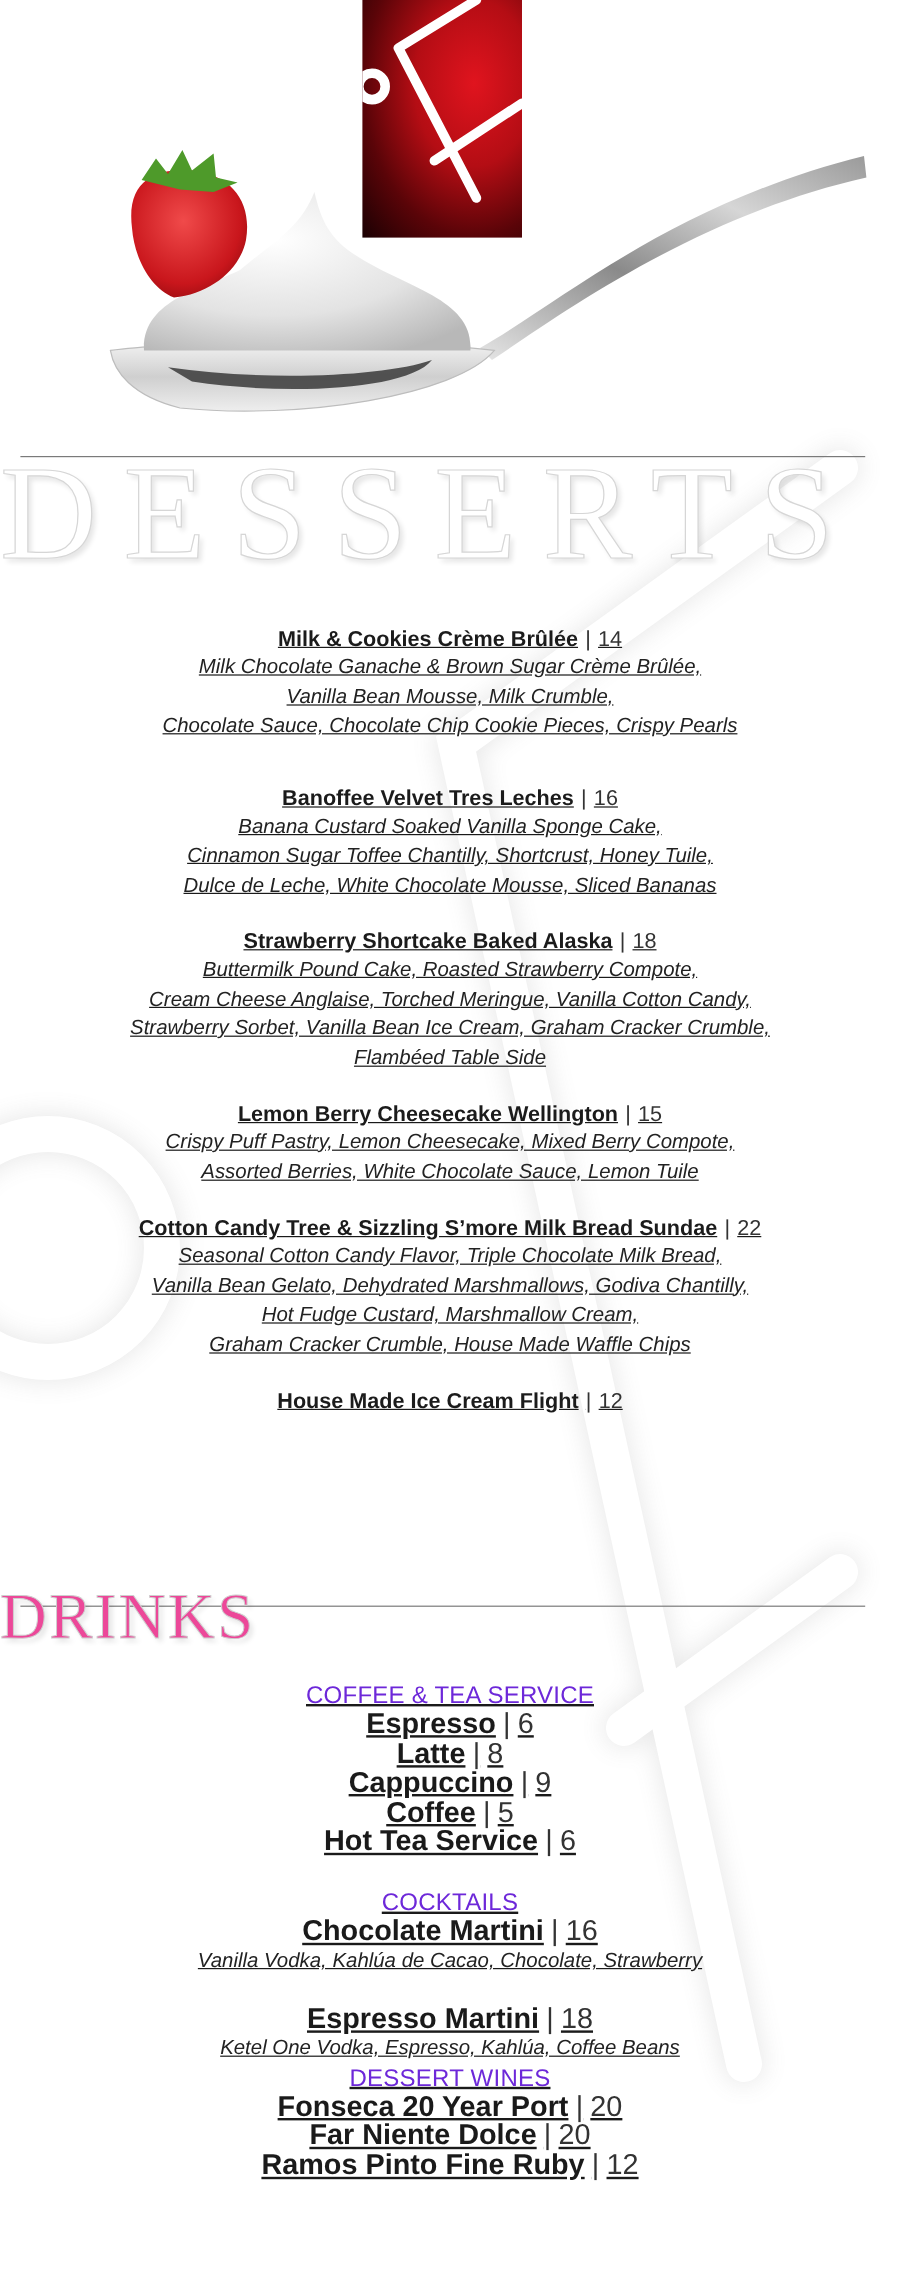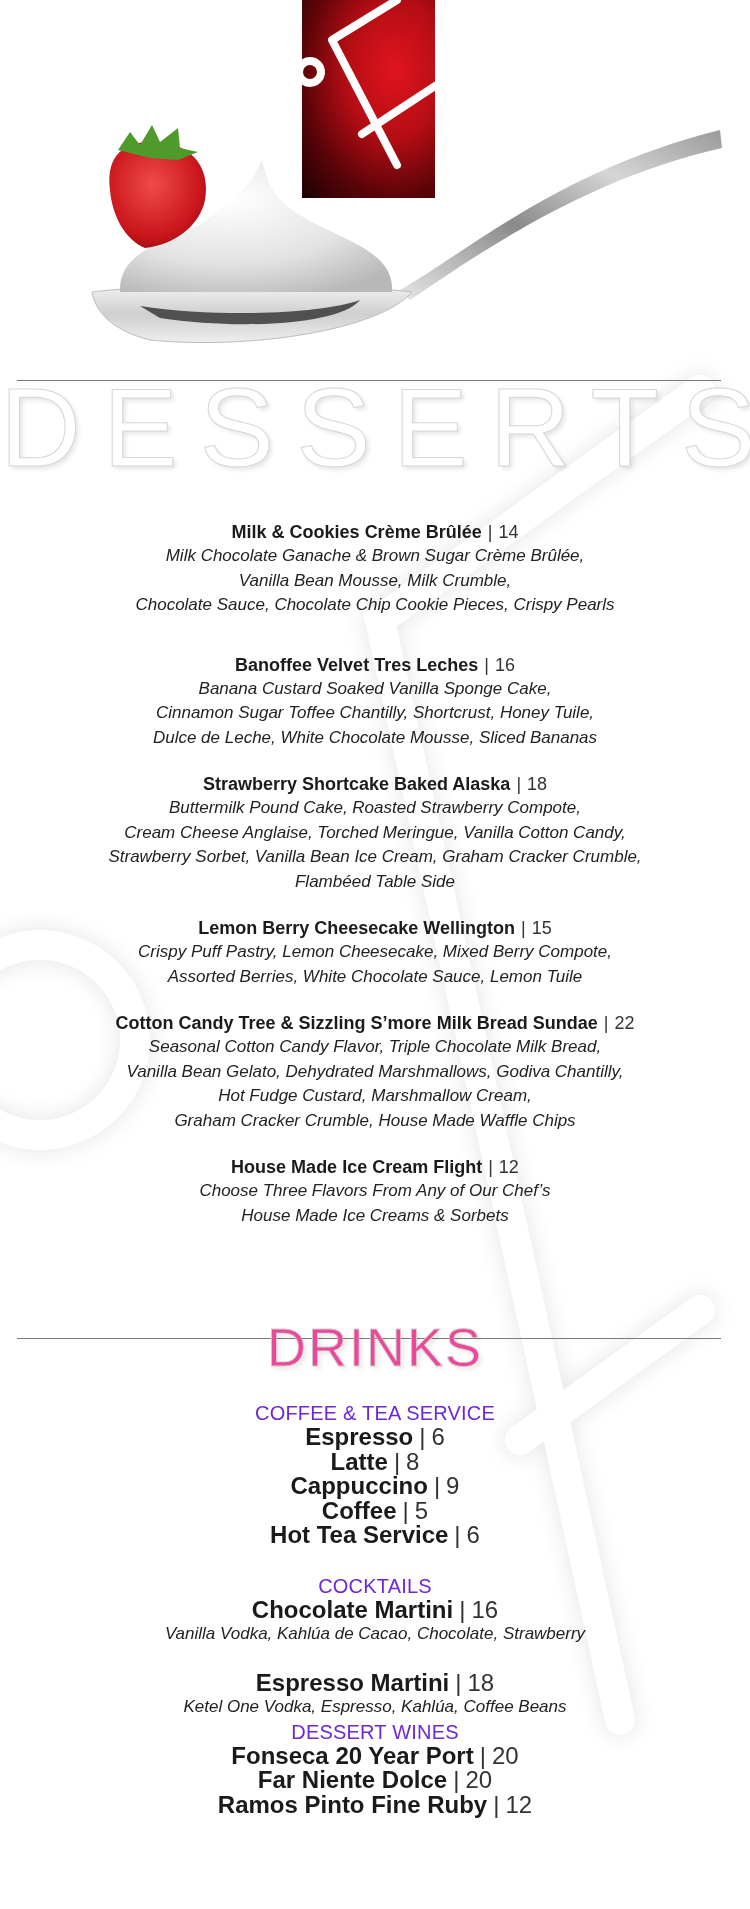--- a/index.html
+++ b/index.html
@@ -11,30 +11,30 @@
 
     
     .hero { position: absolute; left: 0; top: 0; width: 750px; height: 370px; z-index: 1; }
     .logo-tile { position: absolute; left: 302px; top: 0; width: 133px; height: 198px;
       background: radial-gradient(ellipse at 70% 35%, #e0141e 0%, #b40d14 38%, #5a0408 70%, #1a0103 100%); }
 
     
     .rule { position: absolute; left: 17px; width: 704px; height: 1px; background: #7a7a7a; z-index: 2; }
 
     
-    .section-title { position: absolute; left: 0; width: 750px; text-align: center; z-index: 2;
-      font-family: Liberation Sans, sans-serif; font-weight: 200; color: #ffffff;
+    .section-title { position: absolute; left: 0; width: 750px; text-align: left; z-index: 2;
+      font-family: Liberation Serif, serif; font-weight: 200; color: #ffffff;
       -webkit-text-stroke: 1px #d6d6d6;
       text-shadow: 3px 3px 4px rgba(0,0,0,0.10); }
     .desserts-title { top: 372px; font-size: 112px; letter-spacing: 22px; line-height: 112px; }
     .drinks-title { top: 1317px; font-size: 54px; letter-spacing: 2px; line-height: 60px;
       color: #ec4899; -webkit-text-stroke: 0.8px #cfcfcf; }
 
     
-    .menu { position: absolute; left: 0; width: 750px; text-align: center; z-index: 3; }
+    .menu { position: absolute; left: 0; width: 750px; text-align: center; z-index: 3; text-decoration: underline; }
     .item { margin: 0; }
     .item-head { font-size: 18px; line-height: 24px; color: #1b1b1b; }
     .item-name { font-weight: 700; }
     .item-sep { font-weight: 300; color: #333; margin: 0 6px; }
     .item-price { font-weight: 400; color: #333; }
     .item-desc { font-style: italic; font-size: 17px; line-height: 24.5px; color: #222; }
     .subhead { font-size: 20px; line-height: 24px; color: #6d28d9; letter-spacing: 0.2px; }
     .drink-line { font-size: 24px; line-height: 24.5px; }
   </style>
 </head>
@@ -163,24 +163,20 @@
       <div>Vanilla Bean Gelato, Dehydrated Marshmallows, Godiva Chantilly,</div>
       <div>Hot Fudge Custard, Marshmallow Cream,</div>
       <div>Graham Cracker Crumble, House Made Waffle Chips</div>
     </div>
   </div>
 
   <div class="item" style="margin-top:22px">
     <div class="item-head">
       <span class="item-name">House Made Ice Cream Flight</span><span class="item-sep">|</span><span class="item-price">12</span>
     </div>
-    <div class="item-desc">
-      <div>Choose Three Flavors From Any of Our Chef’s</div>
-      <div>House Made Ice Creams &amp; Sorbets</div>
-    </div>
   </div>
 </div>
 
 <div class="rule" style="top:1338px"></div>
 <div class="section-title drinks-title">DRINKS</div>
 
 <div class="menu" style="top:1401px">
 
   <div class="subhead">COFFEE &amp; TEA SERVICE</div>
   <div class="drink-line">

